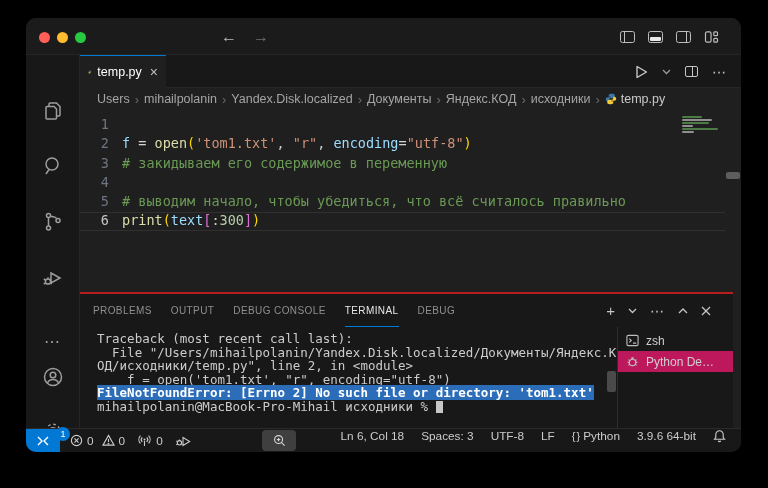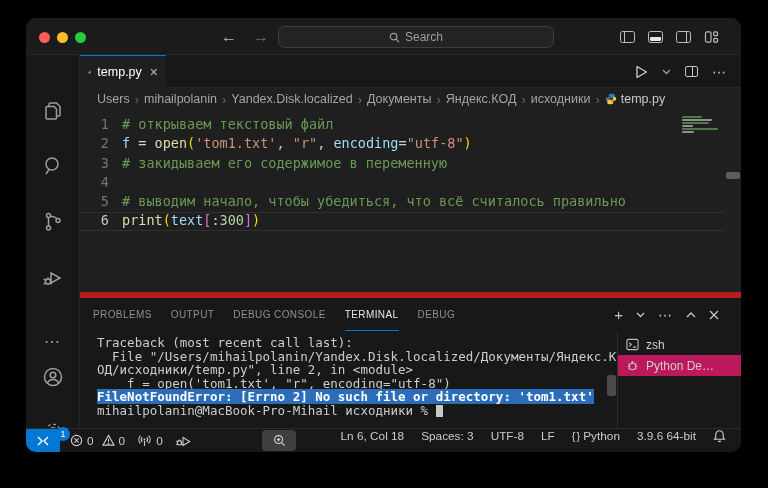--- a/index.html
+++ b/index.html
@@ -59,21 +59,21 @@
   .cm{color:var(--c-comment,#6a9955);} .fn{color:var(--c-fn,#dcdcaa);} .vr{color:var(--c-var,#9cdcfe);}
   .st{color:var(--c-str,#ce9178);} .nu{color:var(--c-num,#b5cea8);} .pl{color:#cccccc;} .op{color:#d4d4d4;}
   .b1{color:var(--c-b1,#ffd700);} .b2{color:var(--c-b2,#da70d6);}
   .cur-line{position:absolute;left:0;right:16px;height:19.3px;border-top:1px solid #303030;
             border-bottom:1px solid #303030;box-sizing:border-box;z-index:0;}
   .minimap{position:absolute;left:602px;top:6px;width:40px;z-index:2;}
   .mm-bar{height:2px;margin-bottom:1px;border-radius:1px;}
   .ov-strip{position:absolute;right:0;top:0;width:16px;bottom:0;}
   .ov-thumb{position:absolute;left:1px;right:1px;top:62px;height:7px;background:#5d5d5d;border-radius:2px;}
   
-  .panel{position:absolute;left:0;top:237px;right:0;height:136px;background:#181818;border-top:6px solid #b91c1c;box-sizing:border-box;}
+  .panel{position:absolute;left:0;top:237px;right:8px;height:136px;background:#181818;border-top:2px solid #b91c1c;box-sizing:border-box;}
   .panel-header{position:absolute;left:0;top:0;right:0;height:33px;}
   .panel-tabs{position:absolute;left:13px;top:0;height:33px;display:flex;gap:19px;}
   .panel-tab{height:33px;display:flex;align-items:center;font-size:10px;letter-spacing:.4px;color:#8f8f8f;
              box-sizing:border-box;}
   .panel-tab.active{color:#e7e7e7;border-bottom:1.5px solid var(--accent,#0078d4);}
   .panel-actions{position:absolute;right:22px;top:0;height:33px;display:flex;align-items:center;gap:13px;color:#c5c5c5;}
   .pa-plus{font-size:15px;}
   
   .term{position:absolute;left:0;top:33px;width:537px;bottom:0;font-family:"DejaVu Sans Mono",monospace;
         font-size:12.5px;line-height:13.5px;color:#cccccc;white-space:pre;overflow:hidden;}
@@ -109,27 +109,20 @@
   <div class="titlebar">
     <div class="lights">
       <div class="light" style="background:#ff5f57"></div>
       <div class="light" style="background:#febc2e"></div>
       <div class="light" style="background:#28c840"></div>
     </div>
     <div class="nav-arrows">
       <span class="arrow-back">←</span>
       <span class="arrow-fwd">→</span>
     </div>
-    <div class="searchbox">
-      <svg width="11" height="11" viewBox="0 0 12 12" fill="none" stroke="#9d9d9d" stroke-width="1.3">
-          <circle cx="5" cy="5" r="3.6"></circle>
-          <line x1="7.8" y1="7.8" x2="11" y2="11"></line>
-        </svg>
-      <span>Search</span>
-    </div>
     <div class="layout-controls">
       <div class="lc lc-side-l"></div>
       <div class="lc lc-panel"></div>
       <div class="lc lc-side-r"></div>
       <svg class="lc lc-custom" width="15" height="13" viewBox="0 0 15 13" fill="none" stroke="#bdbdbd" stroke-width="1.3">
           <rect x="1" y="1" width="6" height="11" rx="1.5"></rect>
           <rect x="10" y="1" width="4" height="4" rx="1"></rect>
           <rect x="10" y="8" width="4" height="4" rx="1"></rect>
         </svg>
     </div>
@@ -233,21 +226,21 @@
             <path fill="#3b77a8" d="M7.9 1C6 1 5 1.9 5 3.2V5h3.1v.7H3.6C2.1 5.7 1 6.7 1 8.3s1.1 2.6 2.6 2.6H5V9.1c0-1.4 1.2-2.2 2.9-2.2h3c1.1 0 2.1-.8 2.1-2V3.2C13 1.9 11.9 1 10 1H7.9z"></path>
             <path fill="#f3cb38" d="M8.1 15c1.9 0 2.9-.9 2.9-2.2v-1.8H7.9v-.7h4.5c1.5 0 2.6-1 2.6-2.6S13.9 5.1 12.4 5.1H11v1.8c0 1.4-1.2 2.2-2.9 2.2h-3c-1.1 0-2.1.8-2.1 2v1.7C3 14.1 4.1 15 6 15h2.1z"></path>
           </svg>
           <span>temp.py</span>
         </span>
       </div>
 
     <div class="codearea">
       <div class="cur-line" style="top: 101.5px;"></div>
       <div class="code-lines">
-          <div class="code-row"><span class="gutter">1</span><span style="white-space: pre;"><span class="cm"># открываем текстовый файл</span></span></div>
+          <div class="code-row"><span class="gutter">1</span></div>
           <div class="code-row"><span class="gutter">2</span><span style="white-space: pre;"><span class="vr">f</span><span class="pl"> </span><span class="op">=</span><span class="pl"> </span><span class="fn">open</span><span class="b1">(</span><span class="st">'tom1.txt'</span><span class="pl">,</span><span class="pl"> </span><span class="st">"r"</span><span class="pl">,</span><span class="pl"> </span><span class="vr">encoding</span><span class="op">=</span><span class="st">"utf-8"</span><span class="b1">)</span></span></div>
           <div class="code-row"><span class="gutter">3</span><span style="white-space: pre;"><span class="cm"># закидываем его содержимое в переменную</span></span></div>
           <div class="code-row"><span class="gutter">4</span></div>
           <div class="code-row"><span class="gutter">5</span><span style="white-space: pre;"><span class="cm"># выводим начало, чтобы убедиться, что всё считалось правильно</span></span></div>
           <div class="code-row"><span class="gutter ln-active">6</span><span style="white-space: pre;"><span class="fn">print</span><span class="b1">(</span><span class="vr">text</span><span class="b2">[</span><span class="pl">:</span><span class="nu">300</span><span class="b2">]</span><span class="b1">)</span></span></div>
         </div>
       <div class="minimap">
           <div class="mm-bar" style="width: 20px; background: rgb(78, 122, 69);"></div>
           <div class="mm-bar" style="width: 30px; background: rgb(143, 143, 143);"></div>
           <div class="mm-bar" style="width: 27px; background: rgb(78, 122, 69);"></div>

